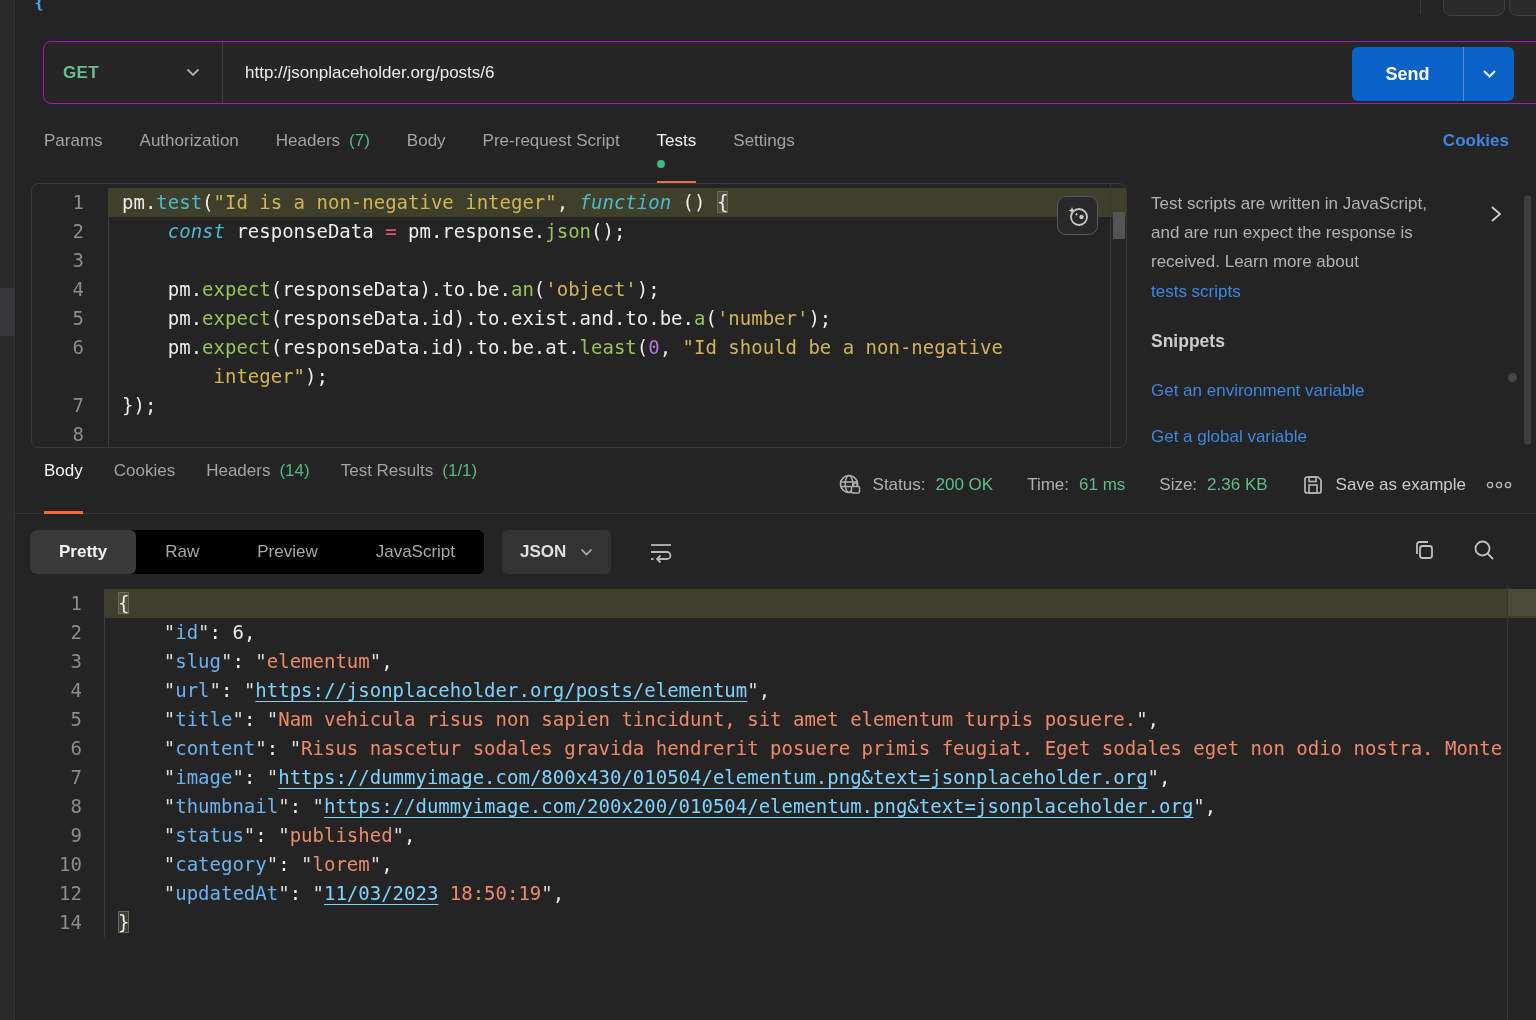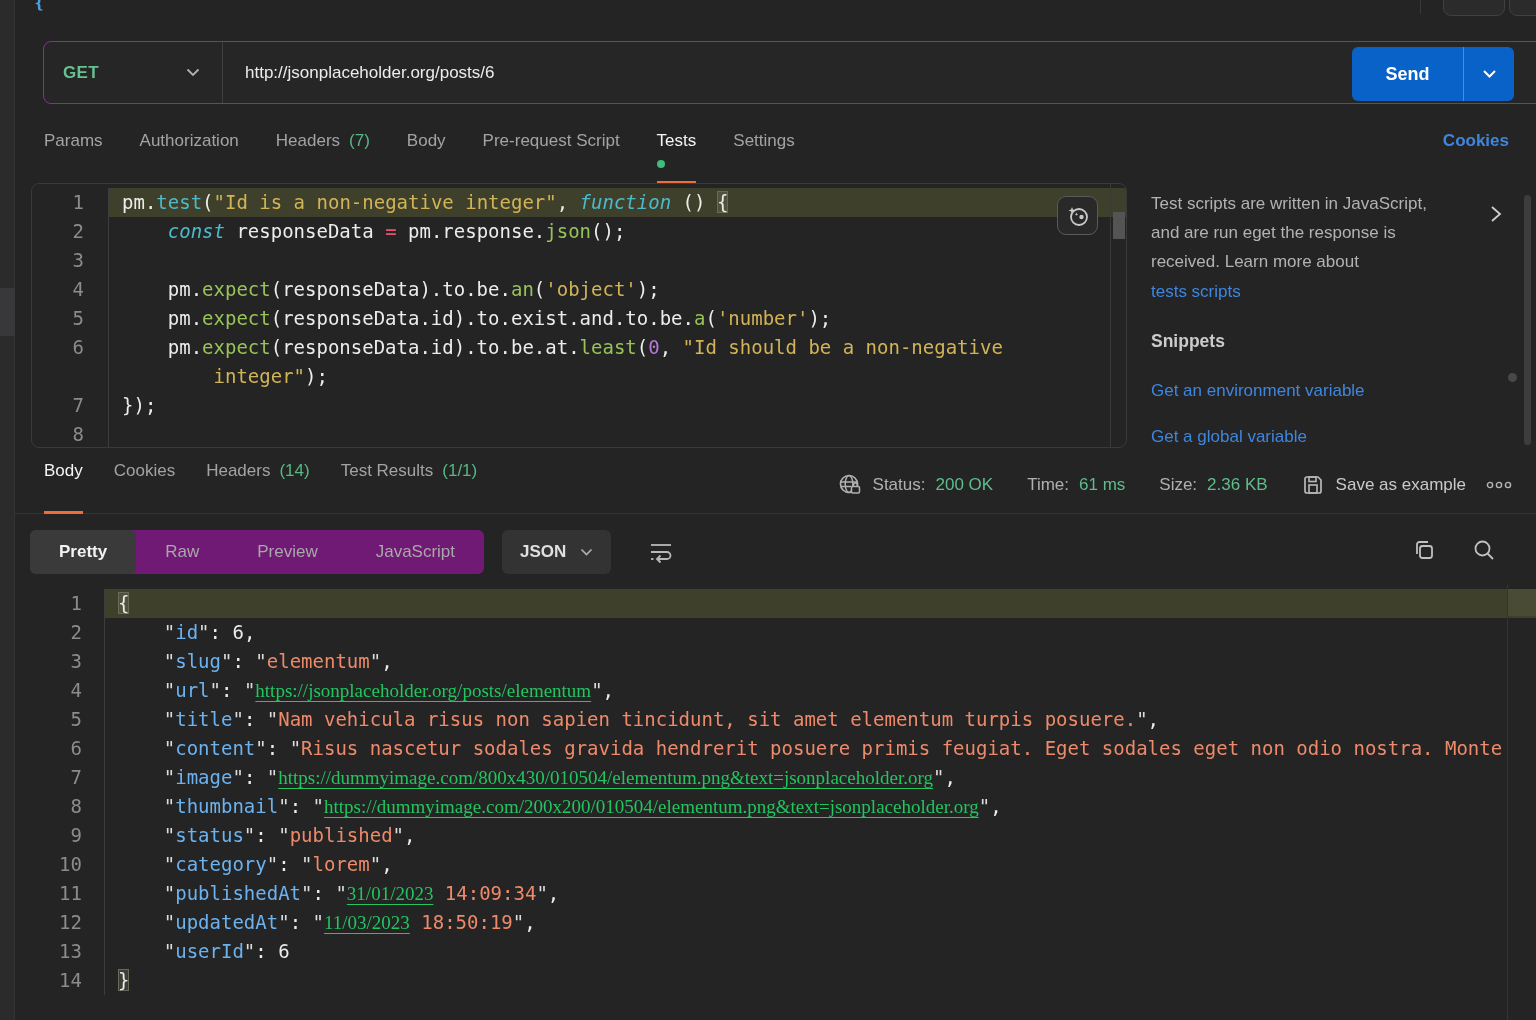--- a/index.html
+++ b/index.html
@@ -47,21 +47,21 @@
   .code-line.hl .code-text { background:#3f402b; }
   
   .t-p { color:#ececec; } .t-m { color:#4dbacb; }
   .t-k { color:#4dbacb; font-style:italic; }
   .t-f { color:#98c356; } .t-s { color:#d2b456; }
   .t-n { color:#b578d9; } .t-o { color:#e25674; }
   .t-b { color:#ececec; background:rgba(130,130,105,0.28); box-shadow:0 0 0 1px #6a6a58 inset; }
   
   .t-q { color:#dddddd; } .t-key { color:#6cb2ef; }
   .t-vs { color:#ee8a69; } .t-vn { color:#ececec; }
-  .t-lk, .t-lku { color:#22c55e; text-decoration:underline; text-underline-offset:4px;font-family:Liberation Serif, serif; }
+  .t-lk, .t-lku { color:#7dd3fc; text-decoration:underline; text-underline-offset:4px; }
 
   
   #script-editor { left:31px; top:183px; width:1096px; height:265px; background:#242425;
     border:1px solid #3a3a3b; border-radius:8px; overflow:hidden; padding-top:4px; }
   #script-editor .ln { width:77px; padding-right:24px; }
   #postbot-btn { right:28px; top:12px; width:41px; height:39px; background:#29292a;
     border:1.5px solid #5a5a5b; border-radius:9px; display:flex; align-items:center;
     justify-content:center; cursor:pointer; z-index:3; }
   #script-scrollbar { right:0; top:0; width:16px; height:100%; border-left:1px solid #39393a; z-index:2; }
   #script-scroll-thumb { left:2px; top:28px; width:12px; height:27px; background:#545455; }
@@ -81,21 +81,21 @@
   #res-header { left:15px; top:455px; width:1521px; height:59px; border-bottom:1px solid #343435; }
   #res-tabs { left:29px; top:0; height:59px; display:flex; gap:31px; }
   #res-meta { right:12px; top:0; height:59px; display:flex; align-items:center; gap:10px; padding-right:12px; }
   .meta-label { color:#b0b0b0; font-size:17px; }
   .meta-value { color:#5fbd8b; font-size:17px; }
   .meta-gap { width:14px; }
   #save-example { color:#c9c9c9; font-size:17px; margin-left:2px; cursor:pointer; }
   #more-options { margin-left:10px; cursor:pointer; display:flex; align-items:center; }
 
   
-  #seg-control { left:30px; top:530px; height:44px; background:#701a75; border-radius:6px;
+  #seg-control { left:30px; top:530px; height:44px; background:#000000; border-radius:6px;
     display:flex; overflow:hidden; }
   .seg-item { padding:0 29px; line-height:44px; font-size:17px; color:#a8a8a8; cursor:pointer; }
   .seg-item.active { background:#3a3a3b; color:#f2f2f2; font-weight:bold; border-radius:6px; }
   #json-btn { left:502px; top:530px; height:44px; background:#333334; border-radius:6px;
     display:flex; align-items:center; gap:14px; padding:0 18px; cursor:pointer; }
   #json-label { color:#e0e0e0; font-size:17px; font-weight:bold; }
   #wrap-btn { left:648px; top:539px; cursor:pointer; }
   #copy-btn { right:100px; top:538px; cursor:pointer; }
   #search-btn { right:40px; top:538px; cursor:pointer; }
 
@@ -214,21 +214,21 @@
     </svg>
   </div>
   <div class="abs" id="script-scrollbar">
     <div class="abs" id="script-scroll-thumb"></div>
   </div>
 </div>
 
 <div class="abs" id="help-panel">
   <div class="abs" id="help-text">
     <span>Test scripts are written in JavaScript,</span><br>
-    <span>and are run eget the response is</span><br>
+    <span>and are run expect the response is</span><br>
     <span>received. Learn more about</span>
   </div>
   <div class="abs" id="help-link">tests scripts</div>
   <div class="abs" id="help-chevron">
     <svg width="12" height="18" viewBox="0 0 12 18">
         <path d="M2 2 L10 9 L2 16" fill="none" stroke="#cfcfcf" stroke-width="1.8"></path>
       </svg>
   </div>
   <div class="abs" id="snippets-title">Snippets</div>
   <div class="abs" id="snippet-link-1">Get an environment variable</div>
@@ -359,30 +359,22 @@
     </div>
     <div class="code-line">
       <span class="ln">9</span>
       <span class="code-text"><span class="t-p">    </span><span class="t-q">"</span><span class="t-key">status</span><span class="t-q">"</span><span class="t-p">: </span><span class="t-q">"</span><span class="t-vs">published</span><span class="t-q">"</span><span class="t-p">,</span></span>
     </div>
     <div class="code-line">
       <span class="ln">10</span>
       <span class="code-text"><span class="t-p">    </span><span class="t-q">"</span><span class="t-key">category</span><span class="t-q">"</span><span class="t-p">: </span><span class="t-q">"</span><span class="t-vs">lorem</span><span class="t-q">"</span><span class="t-p">,</span></span>
     </div>
     <div class="code-line">
-      <span class="ln">11</span>
-      <span class="code-text"><span class="t-p">    </span><span class="t-q">"</span><span class="t-key">publishedAt</span><span class="t-q">"</span><span class="t-p">: </span><span class="t-q">"</span><span class="t-lku">31/01/2023</span><span class="t-vs"> 14:09:34</span><span class="t-q">"</span><span class="t-p">,</span></span>
-    </div>
-    <div class="code-line">
       <span class="ln">12</span>
       <span class="code-text"><span class="t-p">    </span><span class="t-q">"</span><span class="t-key">updatedAt</span><span class="t-q">"</span><span class="t-p">: </span><span class="t-q">"</span><span class="t-lku">11/03/2023</span><span class="t-vs"> 18:50:19</span><span class="t-q">"</span><span class="t-p">,</span></span>
     </div>
     <div class="code-line">
-      <span class="ln">13</span>
-      <span class="code-text"><span class="t-p">    </span><span class="t-q">"</span><span class="t-key">userId</span><span class="t-q">"</span><span class="t-p">: </span><span class="t-vn">6</span></span>
-    </div>
-    <div class="code-line">
       <span class="ln">14</span>
       <span class="code-text"><span class="t-b">}</span></span>
     </div>
   </div>
 <div class="abs" id="res-ruler"></div>
 <div class="abs" id="res-ruler-hl"></div>
 
 </body></html>

